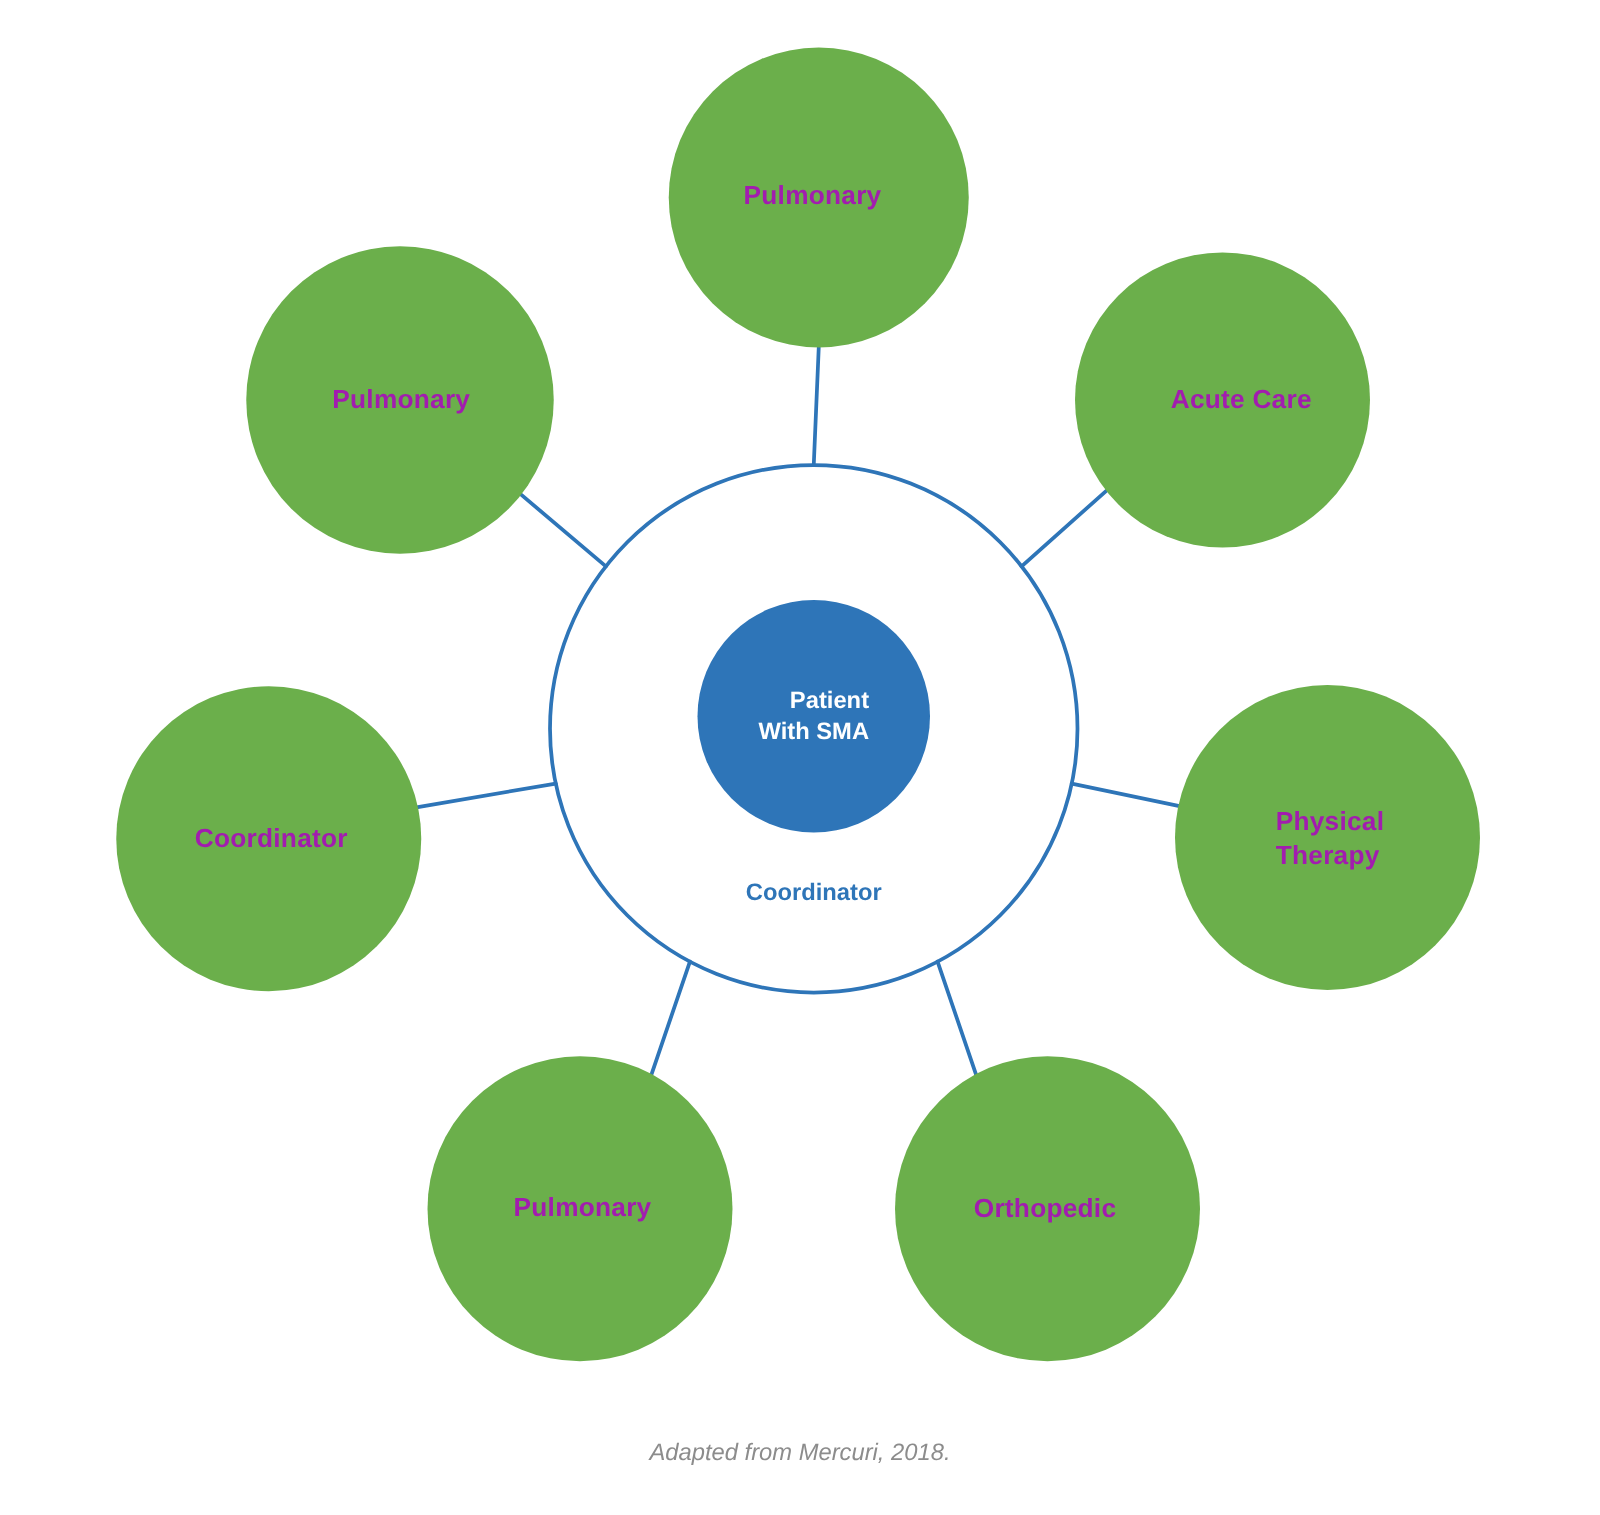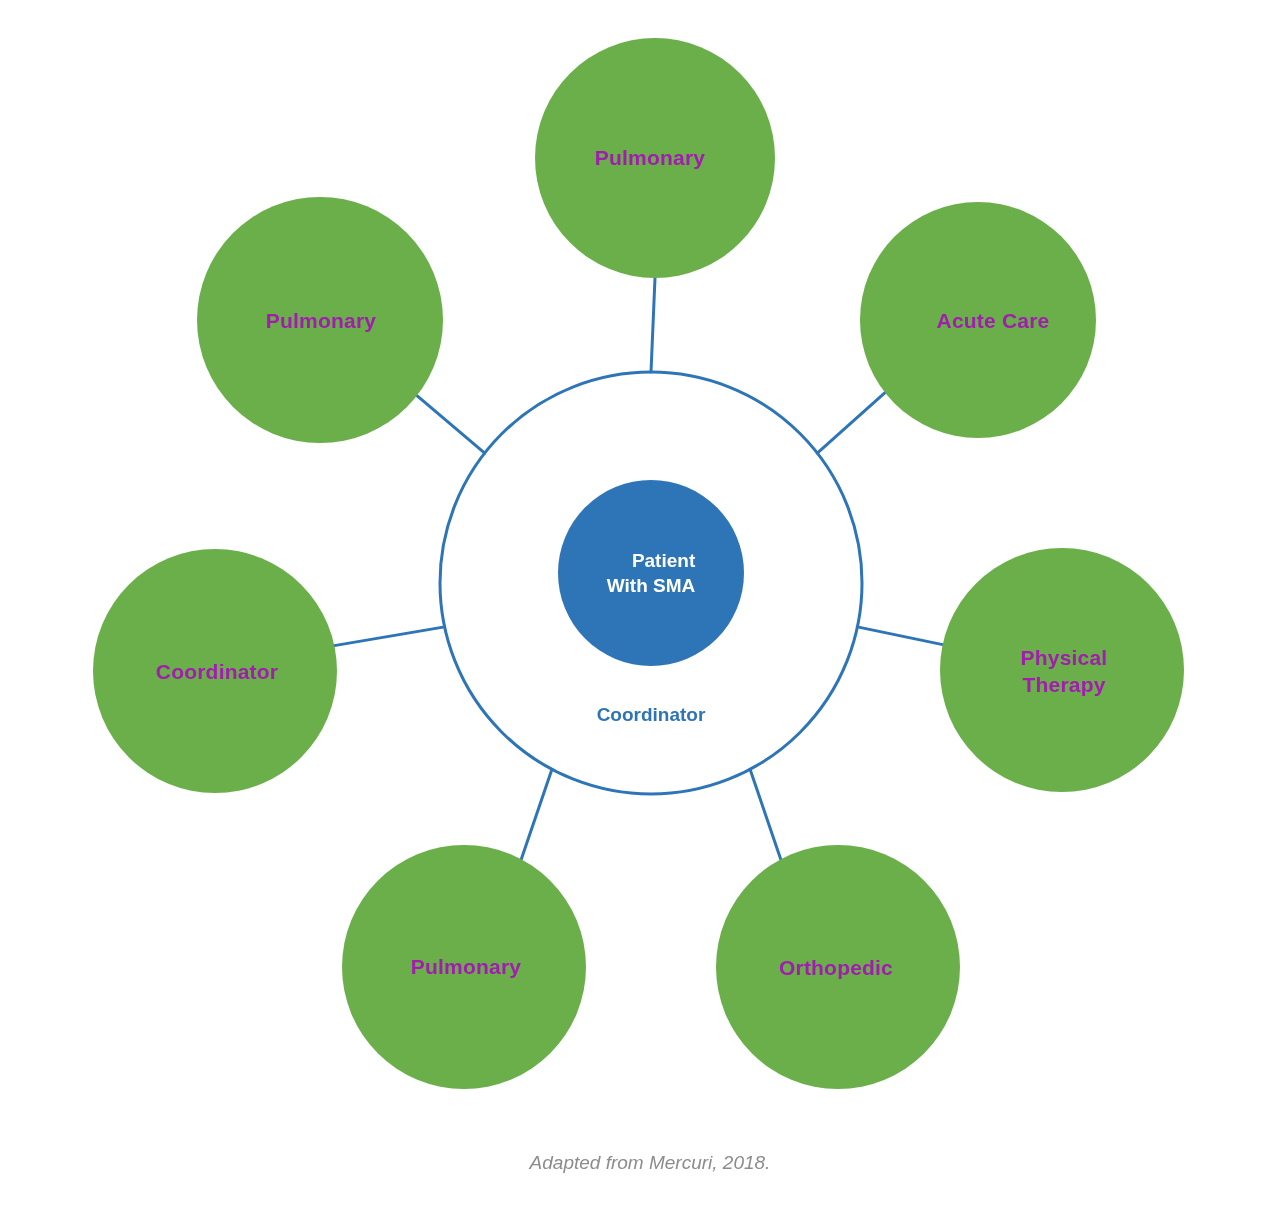--- a/index.html
+++ b/index.html
@@ -35,21 +35,21 @@
     line-height: 27px;
     letter-spacing: 0.2px;
     white-space: pre-line;
     pointer-events: none;
   }
   .node-label.one-line {
     text-align: center;
     transform: translate(-50%, -50%);
   }
   .node-label.two-line {
-    text-align: center;
+    text-align: left;
     transform: translate(-50%, -50%);
   }
   #core-label {
     position: absolute;
     color: #ffffff;
     font-weight: bold;
     font-size: 19px;
     line-height: 25px;
     text-align: right;
     white-space: pre-line;
@@ -67,21 +67,20 @@
   }
   #figure-caption {
     position: absolute;
     left: 640px;
     top: 1163px;
     transform: translate(-50%, -50%);
     color: #8C8C8C;
     font-style: italic;
     font-size: 19px;
     white-space: nowrap;
-    margin-left: 10px;
   }
 </style>
 </head>
 <body>
 
 <div id="diagram-root">
 
   <svg id="hub-svg" viewBox="0 0 1280 1212">
     <g id="connector-group">
         <line x1="651" y1="372" x2="655" y2="278" stroke="#2E75B8" stroke-width="3" stroke-linecap="round"></line>

